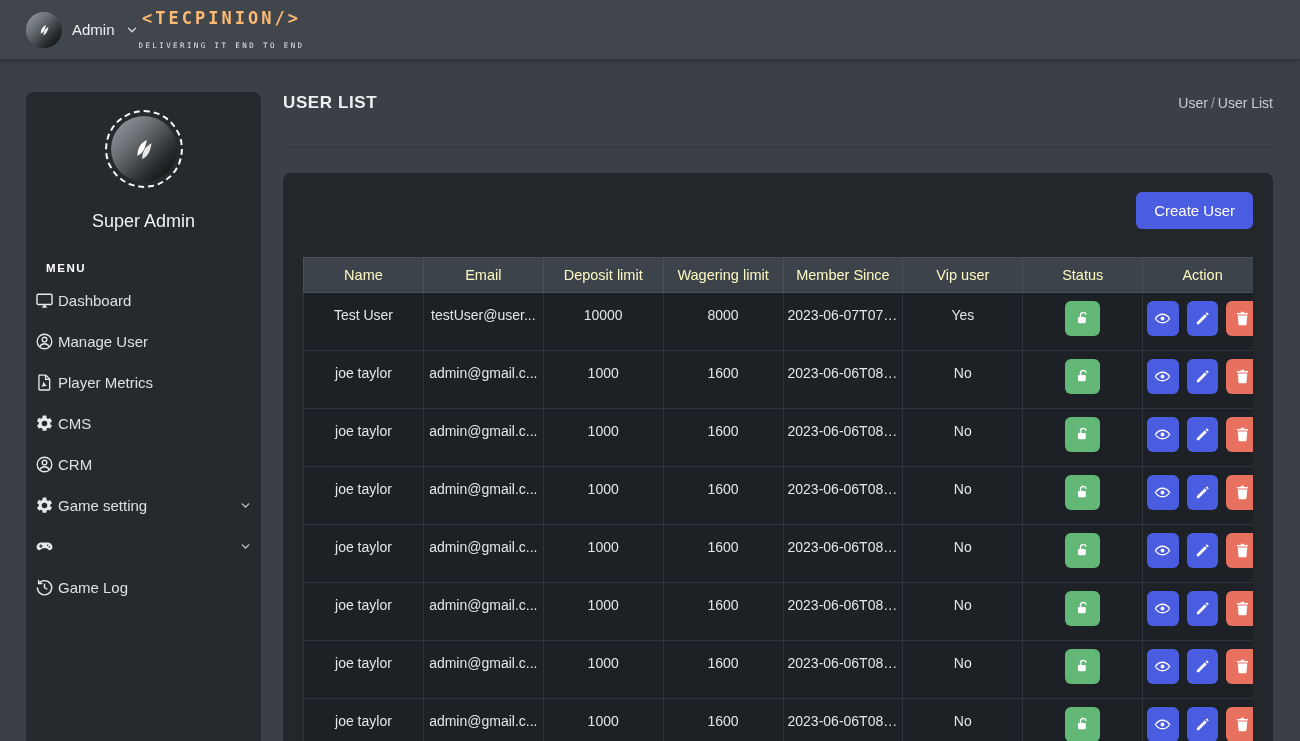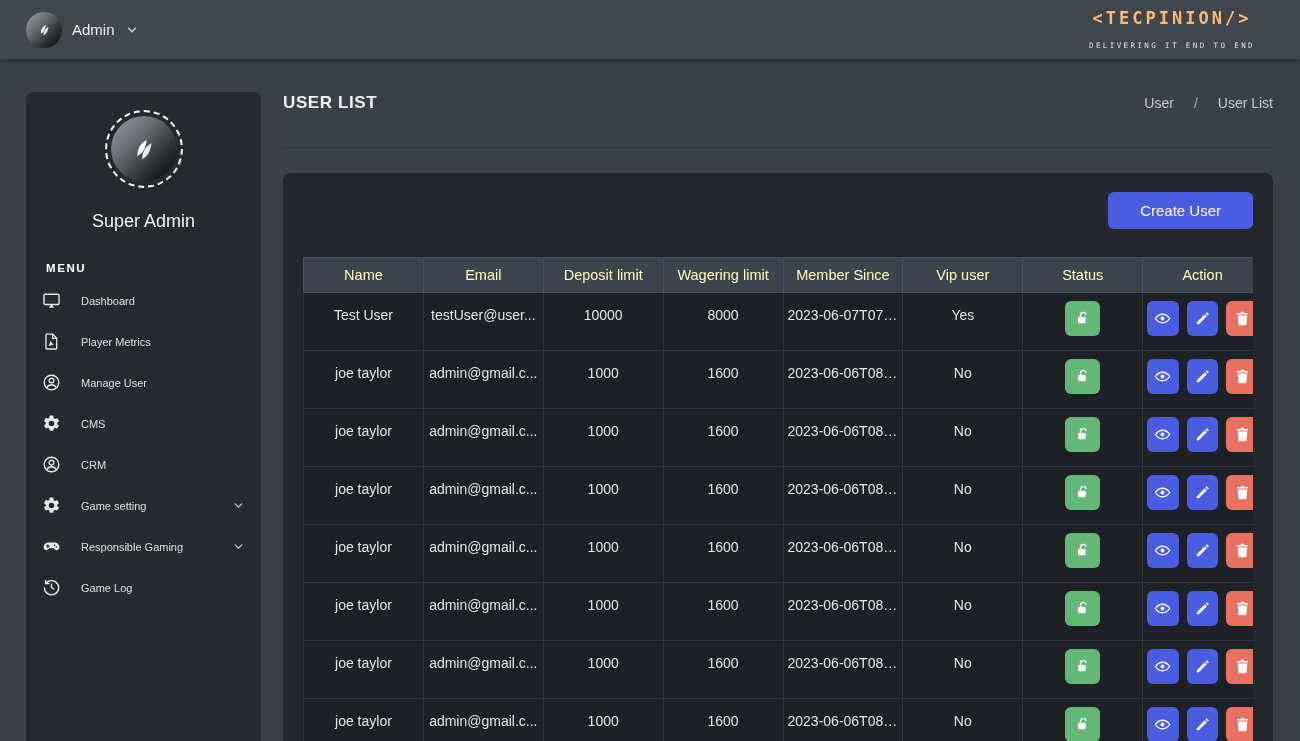--- a/index.html
+++ b/index.html
@@ -6,21 +6,21 @@
   html,body { width:1300px; height:741px; overflow:hidden; }
   body {
     background:#3a4046;
     font-family:"Liberation Sans", sans-serif;
     color:#e4e6e8;
     position:relative;
   }
   
   .navbar {
     height:59px; background:#41464c;
-    display:flex; align-items:center; justify-content:space-between;
+    display:flex; align-items:center; justify-content:flex-start;
     padding:0 45px 0 26px;
     box-shadow:0 2px 5px rgba(0,0,0,.28);
     position:relative; z-index:3;
   }
   .admin-chip { display:flex; align-items:center; gap:10px; cursor:pointer; }
   .avatar {
     border-radius:50%;
     background:linear-gradient(135deg,#9aa0a5 0%,#6a6f74 35%,#2b2e31 70%,#050505 100%);
     display:flex; align-items:center; justify-content:center;
     overflow:hidden; flex:0 0 auto;
@@ -51,44 +51,44 @@
     border:2px dashed #ffffff; border-radius:50%;
     padding:4px;
   }
   .avatar-lg { width:66px; height:66px; }
   .profile-name { text-align:center; font-size:18px; color:#f1f2f3; margin-top:23px; }
   .menu-label {
     margin:30px 0 6px 20px;
     font-size:11.5px; font-weight:bold; letter-spacing:1.6px; color:#ffffff;
   }
   .sidebar-item {
-    display:flex; align-items:center; gap:20px;
-    padding:11px 16px; cursor:pointer; color:#dde0e2; font-size:11px;
+    display:flex; align-items:center; gap:4px;
+    padding:11px 9px; cursor:pointer; color:#dde0e2; font-size:15px;
   }
   .sidebar-item .icon svg { width:19px; height:19px; display:block; color:#e6e8ea; }
   .sidebar-item .chev { margin-left:auto; }
   .sidebar-item .chev svg { width:13px; height:13px; color:#c6cacd; }
   
   .main { margin-left:283px; width:990px; position:relative; z-index:1; }
   .page-header {
     height:89px; display:flex; align-items:center; justify-content:space-between;
     border-bottom:1px solid rgba(0,0,0,.14);
   }
   .page-title { font-size:17px; font-weight:bold; letter-spacing:.6px; color:#eef0f1; }
-  .breadcrumb { font-size:14px; color:#c9cdd1; display:flex; gap:20px; }
+  .breadcrumb { font-size:14px; color:#c9cdd1; display:flex; gap:3px; }
   .breadcrumb .sep { color:#9aa0a6; }
   
   .card {
     margin-top:25px; background:#23272c; border-radius:8px;
     padding:19px 20px 30px 20px; min-height:600px;
   }
   .create-user-btn {
     display:block; margin-left:auto;
     background:var(--accent,#4a5ce0); color:#fff; border:none; border-radius:6px;
-    font-family:inherit; font-size:15px; padding:10px 32px; cursor:pointer;
+    font-family:inherit; font-size:15px; padding:10px 18px; cursor:pointer;
   }
   .table-wrap { margin-top:28px; overflow:hidden; }
   table {
     width:960px; min-width:960px; table-layout:fixed; border-collapse:collapse;
     background:#1d2125; font-size:14px;
   }
   th {
     background:#3d434a; color:#fef9c3; font-weight:normal; font-size:14.5px;
     padding:9px 4px; border:1px solid #4a5057; white-space:nowrap;
   }
@@ -148,37 +148,37 @@
         <span class="icon">
           <svg viewBox="0 0 24 24" fill="none" stroke="currentColor" stroke-width="1.8">
             <rect x="2.5" y="4" width="19" height="13" rx="1.6"></rect>
             <path d="M12 16.5l3.4 4.5H8.6z" fill="currentColor" stroke="none"></path>
           </svg>
         </span>
         <span>Dashboard</span>
       </div>
       <div class="sidebar-item">
         <span class="icon">
+          <svg viewBox="0 0 24 24" fill="none" stroke="currentColor" stroke-width="1.7">
+            <circle cx="12" cy="12" r="9.2"></circle>
+            <circle cx="12" cy="9.6" r="3"></circle>
+            <path d="M5.9 18.4c1.4-2.3 3.5-3.6 6.1-3.6s4.7 1.3 6.1 3.6"></path>
+          </svg>
+        </span>
+        <span>Manage User</span>
+      </div>
+      <div class="sidebar-item">
+        <span class="icon">
           <svg viewBox="0 0 24 24">
             <path d="M6 2.6h7.6l4.9 4.9v13a1 1 0 0 1-1 1H6a1 1 0 0 1-1-1v-17a1 1 0 0 1 1-1z" fill="none" stroke="currentColor" stroke-width="1.7"></path>
             <path d="M13.4 2.8V8h5" fill="none" stroke="currentColor" stroke-width="1.7"></path>
             <path d="M8.1 17.6c1.7-2.9 2.5-5.2 2.8-7.6.8 3 2.1 5.1 4.8 6.4-2.7-.2-5 .3-7.6 1.2z" fill="currentColor"></path>
           </svg>
         </span>
         <span>Player Metrics</span>
-      </div>
-      <div class="sidebar-item">
-        <span class="icon">
-          <svg viewBox="0 0 24 24" fill="none" stroke="currentColor" stroke-width="1.7">
-            <circle cx="12" cy="12" r="9.2"></circle>
-            <circle cx="12" cy="9.6" r="3"></circle>
-            <path d="M5.9 18.4c1.4-2.3 3.5-3.6 6.1-3.6s4.7 1.3 6.1 3.6"></path>
-          </svg>
-        </span>
-        <span>Manage User</span>
       </div>
       <div class="sidebar-item">
         <span class="icon">
           <svg viewBox="0 0 24 24" fill="currentColor">
             <path d="M19.14 12.94c.04-.31.06-.62.06-.94s-.02-.63-.06-.94l2.03-1.58a.5.5 0 0 0 .12-.64l-1.92-3.32a.5.5 0 0 0-.61-.22l-2.39.96c-.5-.38-1.03-.7-1.62-.94l-.36-2.54A.5.5 0 0 0 13.9 2h-3.8a.5.5 0 0 0-.49.42l-.36 2.54c-.59.24-1.13.56-1.62.94l-2.39-.96a.5.5 0 0 0-.61.22L2.71 8.48a.5.5 0 0 0 .12.64l2.03 1.58a7.6 7.6 0 0 0 0 1.88l-2.03 1.58a.5.5 0 0 0-.12.64l1.92 3.32c.13.23.4.32.61.22l2.39-.96c.49.38 1.03.7 1.62.94l.36 2.54c.04.24.25.42.49.42h3.8c.24 0 .45-.18.49-.42l.36-2.54c.59-.24 1.12-.56 1.62-.94l2.39.96c.21.1.48.01.61-.22l1.92-3.32a.5.5 0 0 0-.12-.64zM12 15.5a3.5 3.5 0 1 1 0-7 3.5 3.5 0 0 1 0 7z"></path>
           </svg>
         </span>
         <span>CMS</span>
       </div>
       <div class="sidebar-item">
@@ -208,21 +208,20 @@
         <span class="icon">
           <svg viewBox="0 0 24 24" fill="currentColor">
             <path d="M7.5 7h9a5.5 5.5 0 0 1 5.4 6.6c-.3 1.7-1.8 3-3.5 3-1 0-2-.5-2.6-1.3l-.9-1.2H9.1l-.9 1.2c-.6.8-1.6 1.3-2.6 1.3-1.7 0-3.2-1.3-3.5-3A5.5 5.5 0 0 1 7.5 7z"></path>
             <g stroke="#262a2f" stroke-width="1.5" stroke-linecap="round">
               <path d="M7.4 9.9v3.2M5.8 11.5H9"></path>
             </g>
             <circle cx="16" cy="10.4" r="1" fill="#262a2f"></circle>
             <circle cx="18.2" cy="12.6" r="1" fill="#262a2f"></circle>
           </svg>
         </span>
-        <span>Responsible Gaming</span>
         <span class="icon chev">
           <svg viewBox="0 0 24 24" fill="none" stroke="currentColor" stroke-width="2.4" stroke-linecap="round">
             <path d="M6 9l6 6 6-6"></path>
           </svg>
         </span>
       </div>
       <div class="sidebar-item">
         <span class="icon">
           <svg viewBox="0 0 24 24" fill="none" stroke="currentColor" stroke-width="1.8" stroke-linecap="round">
             <path d="M4.8 7A9 9 0 1 1 3.1 12.6"></path>

